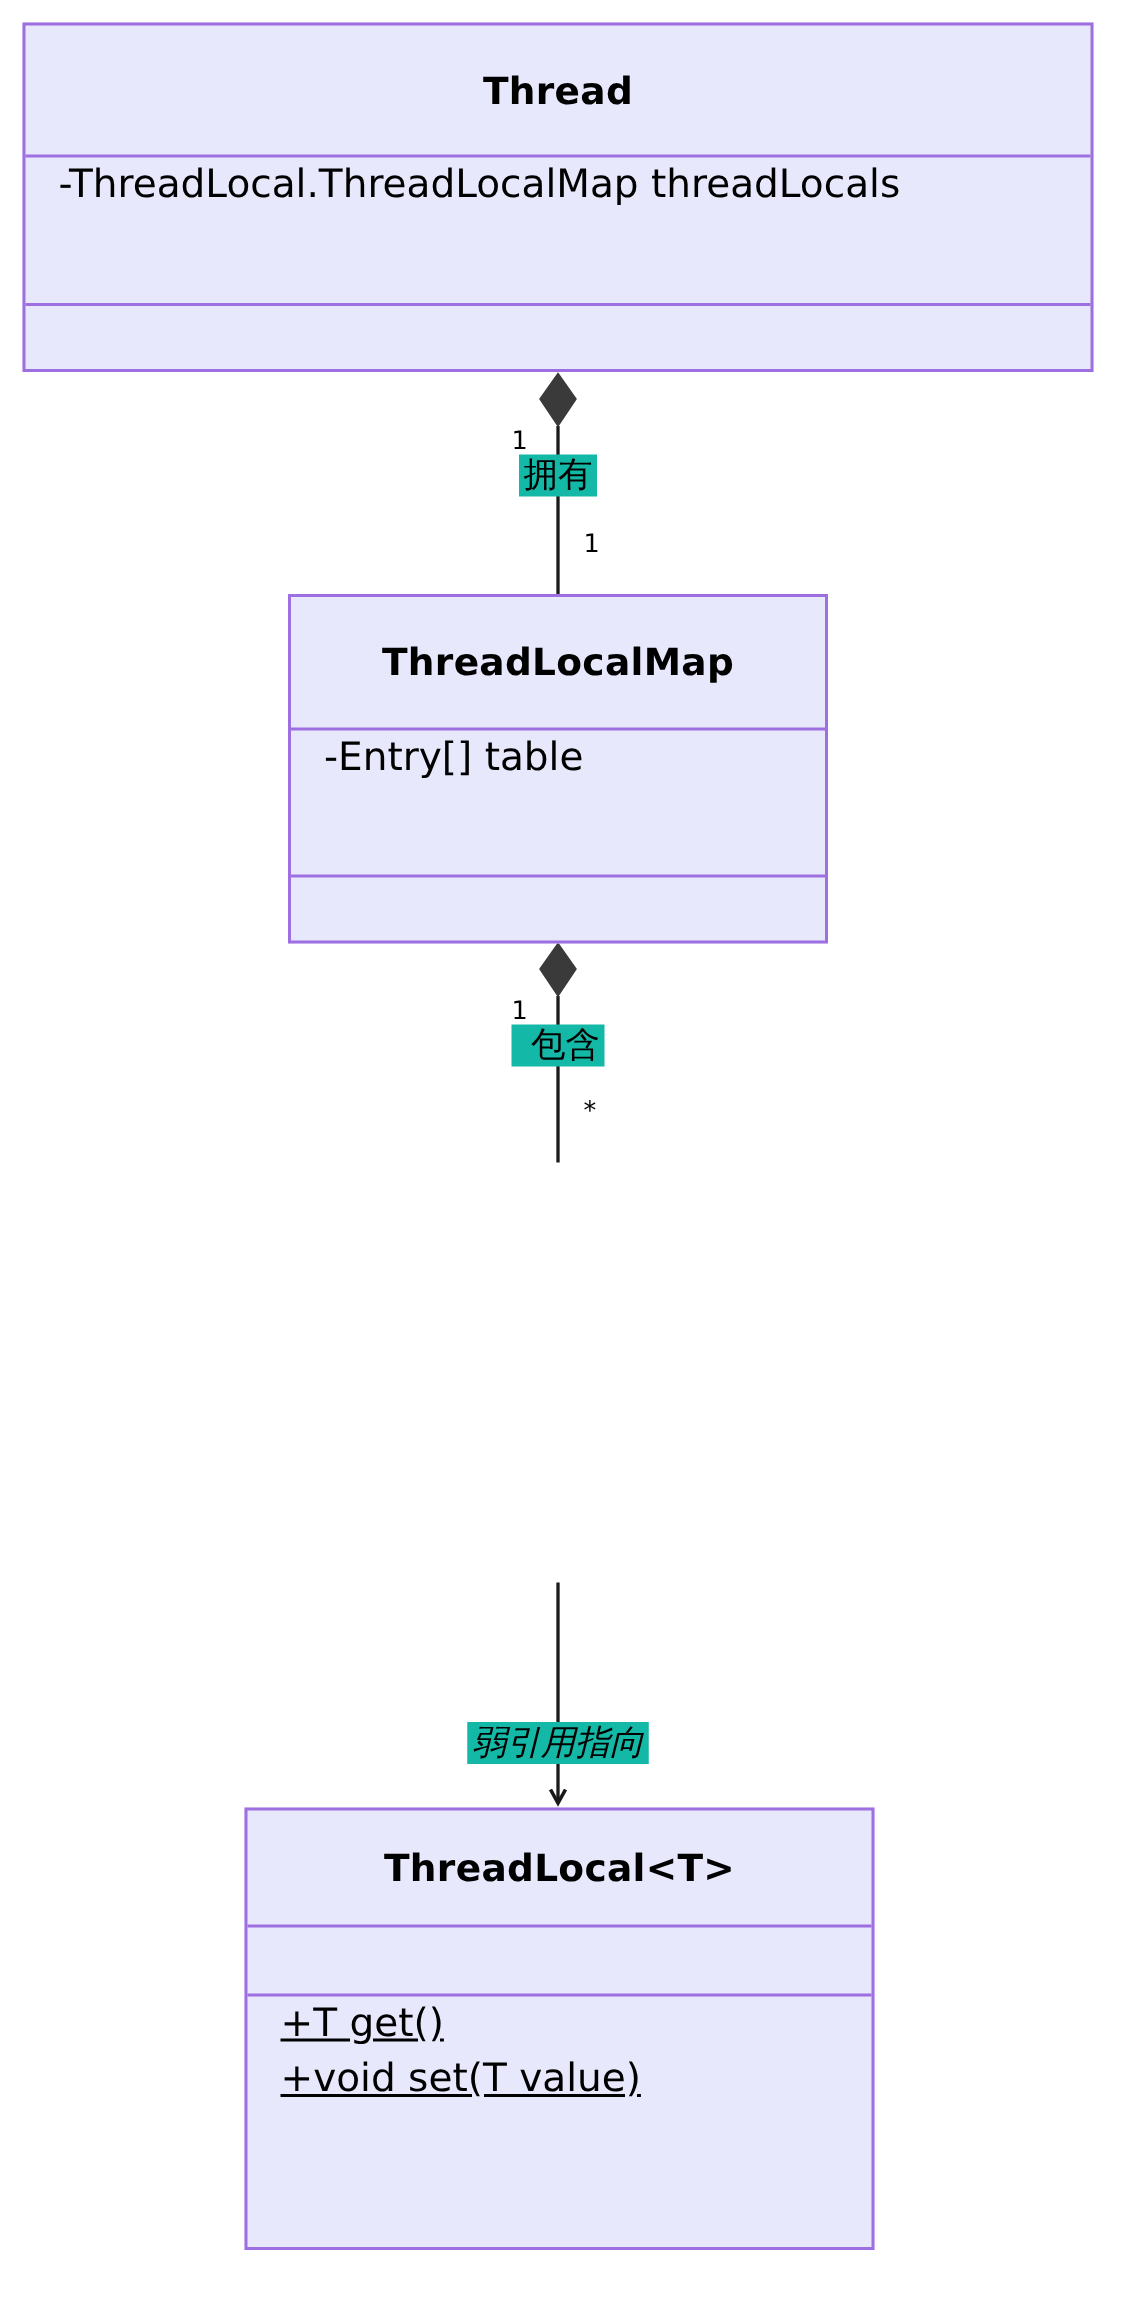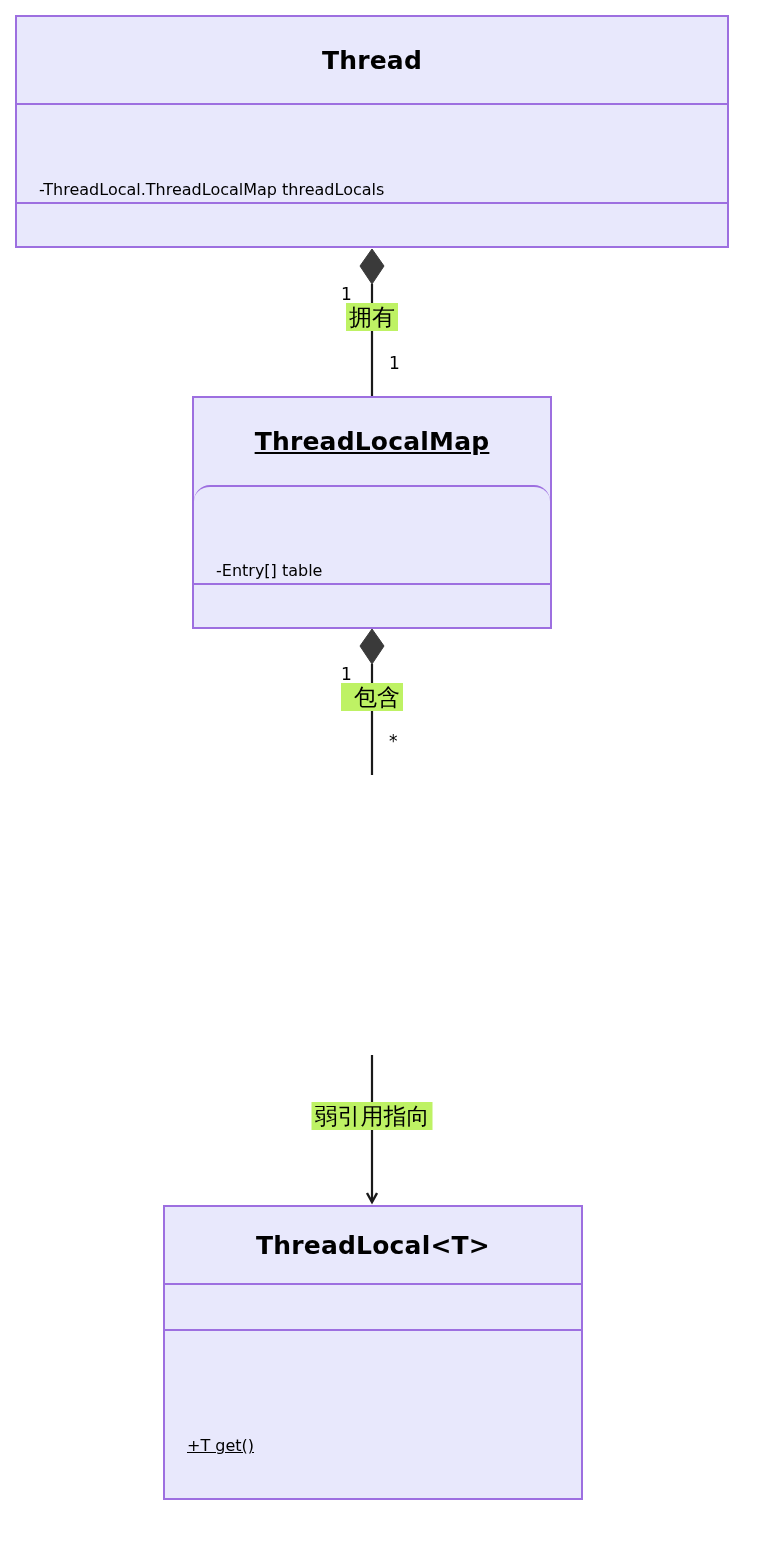--- a/index.html
+++ b/index.html
@@ -45,23 +45,23 @@
     align-items: center;
     justify-content: center;
     font-weight: bold;
     font-size: 25px;
     letter-spacing: 0.2px;
     white-space: nowrap;
   }
   .uml-members {
     display: flex;
     flex-direction: column;
-    justify-content: flex-end;
+    justify-content: flex-start;
     padding-left: 22px;
-    font-size: 16px;
+    font-size: 26px;
     line-height: 1.42;
   }
   .uml-members .member-line {
     white-space: nowrap;
   }
   .uml-empty {
     
   }
 
   
@@ -69,21 +69,21 @@
     position: absolute;
     left: 0;
     top: 0;
     width: 760px;
     height: 1544px;
     pointer-events: none;
   }
 
   .edge-label {
     position: absolute;
-    background: #bef264;
+    background: #14b8a6;
     font-size: 23px;
     line-height: 1.15;
     padding: 1px 3px;
     white-space: nowrap;
     transform: translateX(-50%);
   }
   .mult-label {
     position: absolute;
     font-size: 17px;
     line-height: 1;
@@ -125,35 +125,36 @@
       <div class="member-line">-ThreadLocal.ThreadLocalMap threadLocals</div>
     </div>
     <div class="uml-compartment uml-members uml-empty divided" style="height:45px;"></div>
   </div>
 
   <div class="edge-label" style="left:372px; top:303px;">拥有</div>
   <div class="mult-label" style="left:341px; top:286px;">1</div>
   <div class="mult-label" style="left:389px; top:355px;">1</div>
 
   <div class="uml-class" style="left:192px; top:396px; width:360px; height:233px;">
-    <div class="uml-compartment uml-title" style="height:89px;text-decoration:underline;">ThreadLocalMap</div>
-    <div class="uml-compartment uml-members divided" style="height:99px;border-radius:16px;">
+    <div class="uml-compartment uml-title" style="height:89px;">ThreadLocalMap</div>
+    <div class="uml-compartment uml-members divided" style="height:99px;">
       <div class="member-line">-Entry[] table</div>
     </div>
     <div class="uml-compartment uml-members uml-empty divided" style="height:45px;"></div>
   </div>
 
   <div class="edge-label" style="left:372px; top:683px;padding-left:13px;">包含</div>
   <div class="mult-label" style="left:341px; top:666px;">1</div>
   <div class="mult-label" style="left:389px; top:733px;">*</div>
 
 
-  <div class="edge-label" style="left:372px; top:1102px;">弱引用指向</div>
+  <div class="edge-label" style="left:372px; top:1148px;font-style:italic;">弱引用指向</div>
 
   <div class="uml-class" style="left:163px; top:1205px; width:420px; height:295px;">
     <div class="uml-compartment uml-title" style="height:76px;">ThreadLocal&lt;T&gt;</div>
     <div class="uml-compartment uml-members uml-empty divided" style="height:46px;"></div>
     <div class="uml-compartment uml-members divided" style="height:129px;text-decoration:underline;">
       <div class="member-line">+T get()</div>
+      <div class="member-line">+void set(T value)</div>
     </div>
   </div>
 
 </div>
 
 </body></html>

